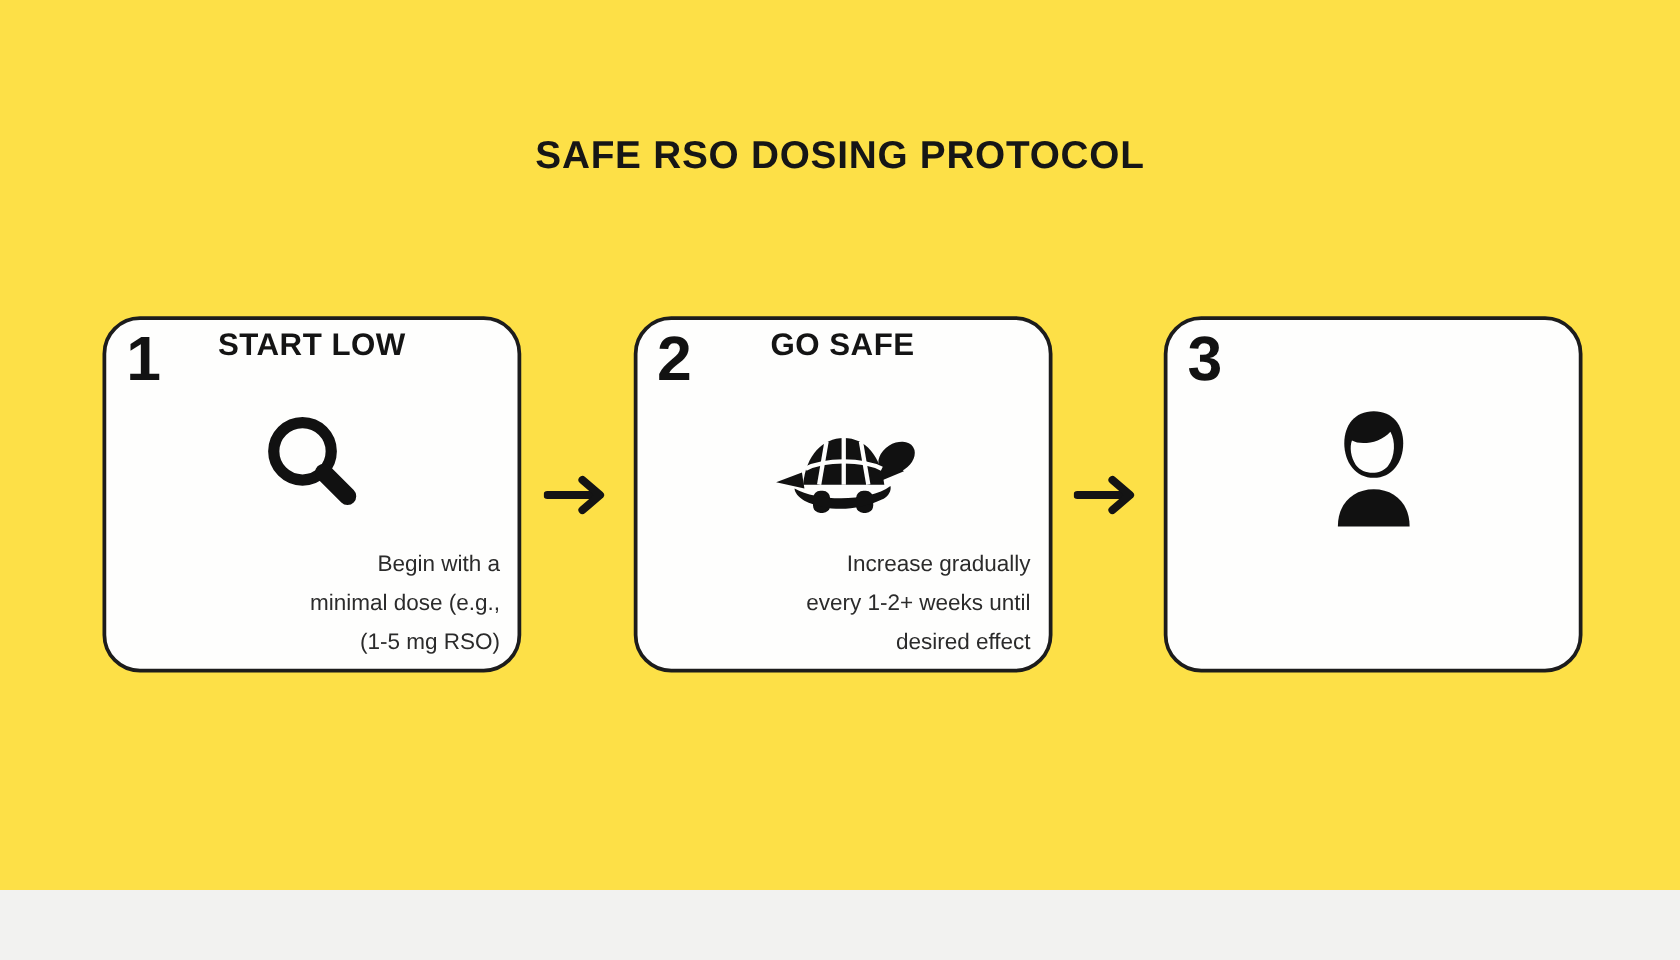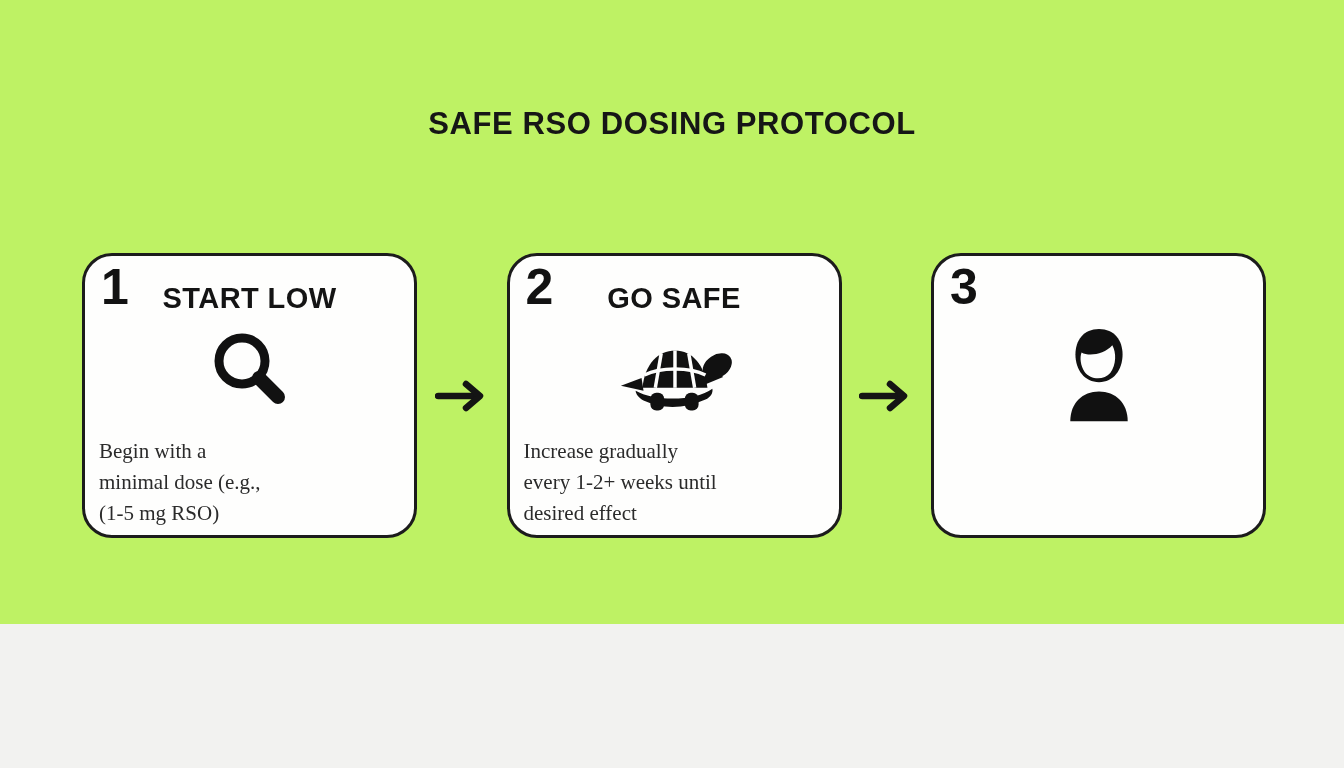--- a/index.html
+++ b/index.html
@@ -4,23 +4,23 @@
 <style>
   html, body {
     margin: 0;
     padding: 0;
     background: #f2f2f0;
     font-family: "Liberation Sans", "DejaVu Sans", sans-serif;
   }
   .canvas {
     position: relative;
     width: 1344px;
-    height: 624px;
+    height: 712px;
     margin: 0 auto;
-    background: #bef264;
+    background: #fde047;
     overflow: hidden;
     color: #141414;
   }
   .page-title {
     position: absolute;
     top: 106px;
     left: 0;
     width: 100%;
     text-align: center;
     font-size: 31px;
@@ -59,44 +59,43 @@
     left: 16px;
     top: 6px;
     font-size: 50px;
     line-height: 1;
     font-weight: 800;
     color: #121212;
   }
   .step-label {
     display: block;
     text-align: center;
-    padding-top: 28px;
-    font-size: 29px;
+    padding-top: 8px;
+    font-size: 25px;
     line-height: 1;
     font-weight: 800;
     letter-spacing: 0.4px;
     color: #141414;
   }
   .step-icon-area {
     flex: 0 0 auto;
     height: 112px;
     display: flex;
     align-items: center;
     justify-content: center;
     color: #111111;
   }
   .step-desc {
     flex: 1 1 auto;
-    text-align: left;
-    font-size: 21px;
+    text-align: right;
+    font-size: 18px;
     line-height: 31px;
     color: #2b2b2b;
     white-space: pre-line;
     padding: 6px 14px 0 14px;
-    font-family: Liberation Serif, serif;
   }
   .arrow-gap {
     flex: 1 1 auto;
     display: flex;
     align-items: center;
     justify-content: center;
     color: #141414;
   }
   svg { display: block; }
 </style>

